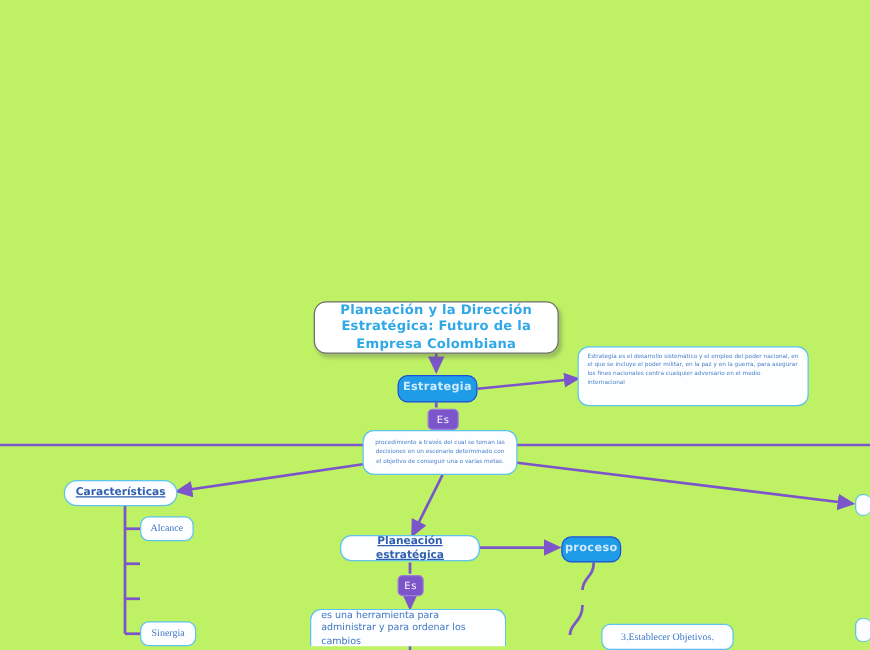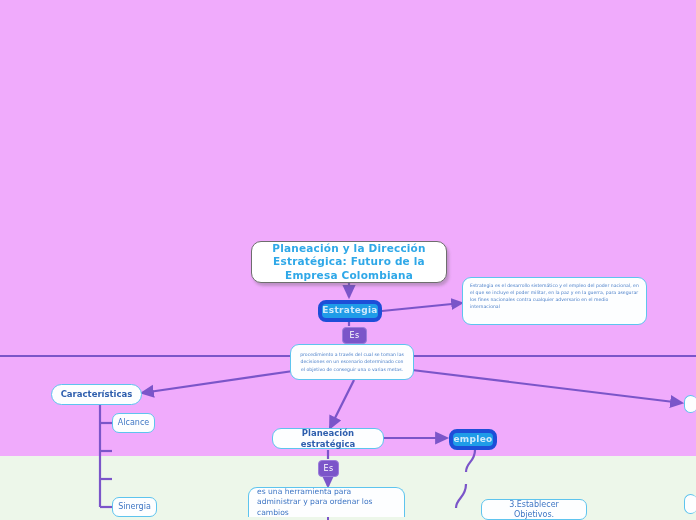--- a/index.html
+++ b/index.html
@@ -9,22 +9,22 @@
   body {
     width: 696px;
     height: 520px;
     overflow: hidden;
     background: #edf7ea;
     font-family: "DejaVu Sans", "Liberation Sans", sans-serif;
   }
   #canvas {
     position: relative;
     width: 696px;
-    height: 456px;
-    background: #f0abfc;
+    height: 520px;
+    background: #bef264;
   }
   #wires {
     position: absolute;
     left: 0;
     top: 0;
     width: 696px;
     height: 520px;
     pointer-events: none;
   }
 
@@ -48,21 +48,21 @@
     color: #2fa8e8;
     font-weight: bold;
     font-size: 10.5px;
     letter-spacing: 0.2px;
     padding: 4px 6px;
   }
 
   
   .n-solid {
     background: #1f9ce8;
-    border: 4px solid #1d4ed8;
+    border: 1px solid #1d4ed8;
     border-radius: 8px;
     color: #cfe9fb;
     font-weight: bold;
     font-size: 9px;
     letter-spacing: 0.3px;
   }
 
   
   .n-badge {
     background: #7b55c9;
@@ -80,39 +80,41 @@
     border: 1.4px solid #5ec4ee;
     border-radius: 9px;
     color: #3f76c4;
     font-size: 8px;
     padding: 3px 6px;
   }
   .n-outline.bold {
     font-weight: bold;
     color: #2f5fae;
     font-size: 8.5px;
+    text-decoration: underline;
   }
   .n-outline.tiny {
     font-size: 4.6px;
     line-height: 1.55;
     color: #4a7fc8;
     text-align: left;
     justify-content: flex-start;
     padding: 4px 7px;
     align-items: flex-start;
   }
   .n-outline.para {
     text-align: left;
     justify-content: flex-start;
     font-size: 7.6px;
     line-height: 1.4;
     padding: 4px 8px;
   }
   .n-outline.sq {
     border-radius: 7px;
+    font-family: Liberation Serif, serif;
   }
   .clip-r { border-right: none; border-top-right-radius:0; border-bottom-right-radius:0; }
   .clip-b { border-bottom: none; border-bottom-left-radius:0; border-bottom-right-radius:0; }
 </style>
 </head>
 <body>
 
 <div id="canvas">
 
   <svg id="wires" viewBox="0 0 696 520" xmlns="http://www.w3.org/2000/svg">
@@ -195,21 +197,21 @@
 
   <div class="node n-badge" style="left:318px; top:460px; width:21px; height:17px;">
     <span>Es</span>
   </div>
 
   <div class="node n-outline para clip-b" style="left:248px; top:487px; width:157px; height:30px;">
     <span>es una herramienta para administrar y para ordenar los cambios</span>
   </div>
 
   <div class="node n-solid" style="left:449px; top:429px; width:48px; height:21px;">
-    <span>empleo</span>
+    <span>proceso</span>
   </div>
 
   <div class="node n-outline sq" style="left:481px; top:499px; width:106px; height:21px;">
     <span>3.Establecer Objetivos.</span>
   </div>
 
   <div class="node n-outline sq clip-r" style="left:684px; top:395px; width:12px; height:18px;"></div>
   <div class="node n-outline sq clip-r" style="left:684px; top:494px; width:12px; height:20px;"></div>
 
 </div>

